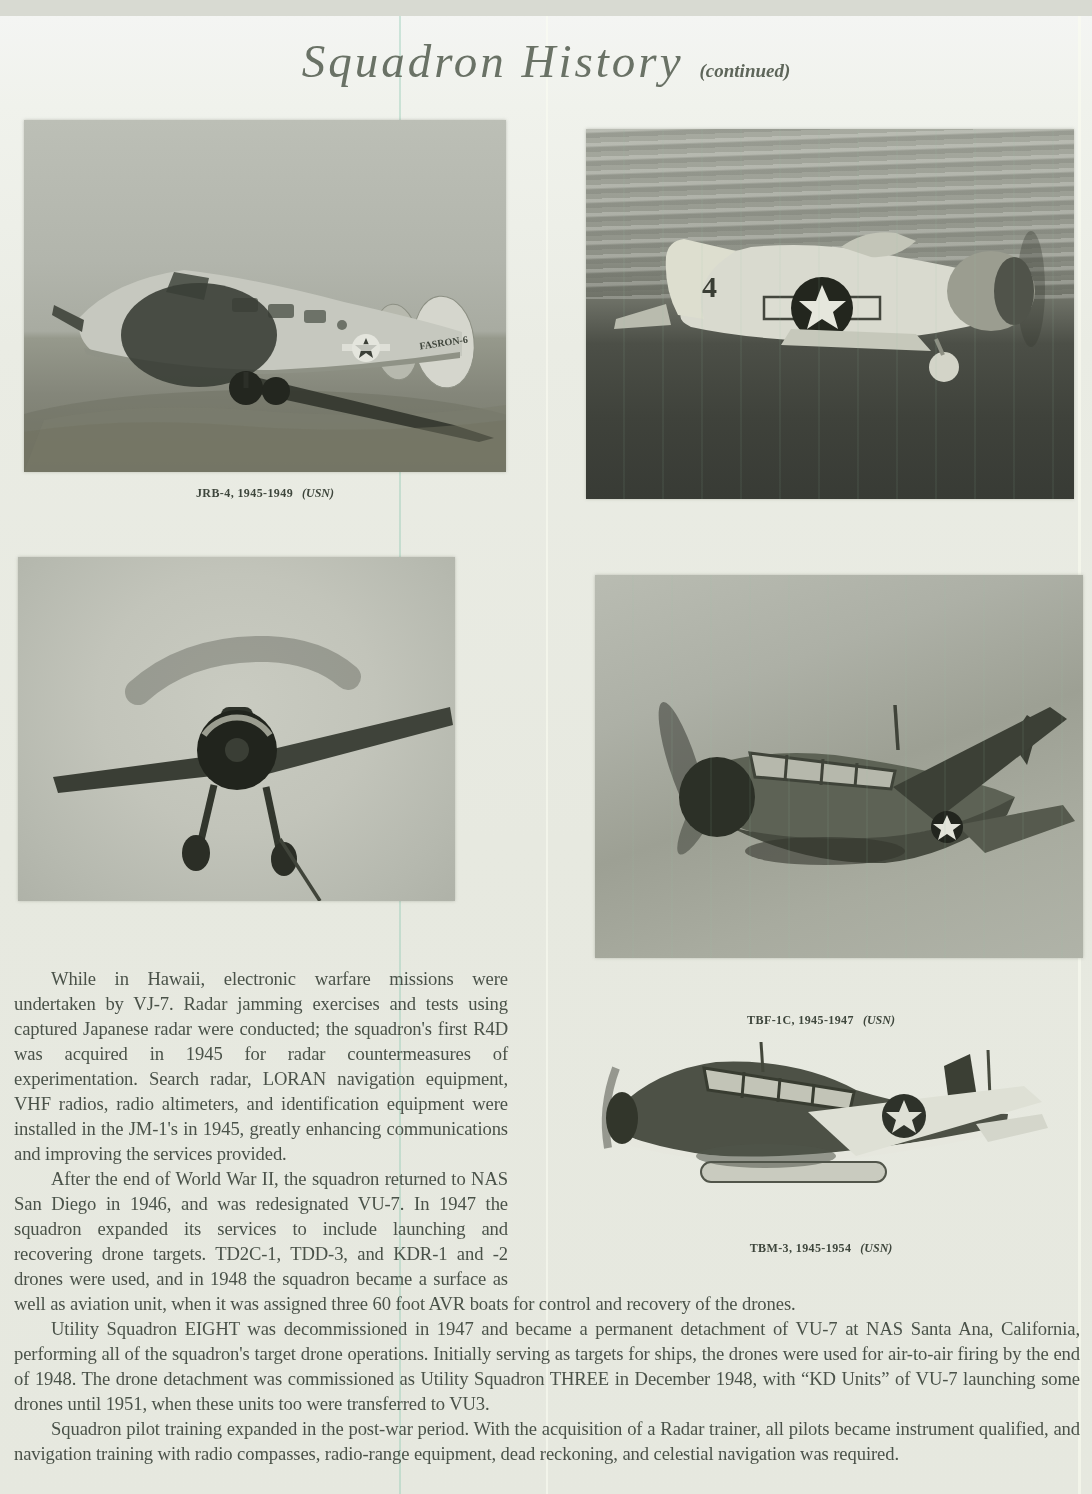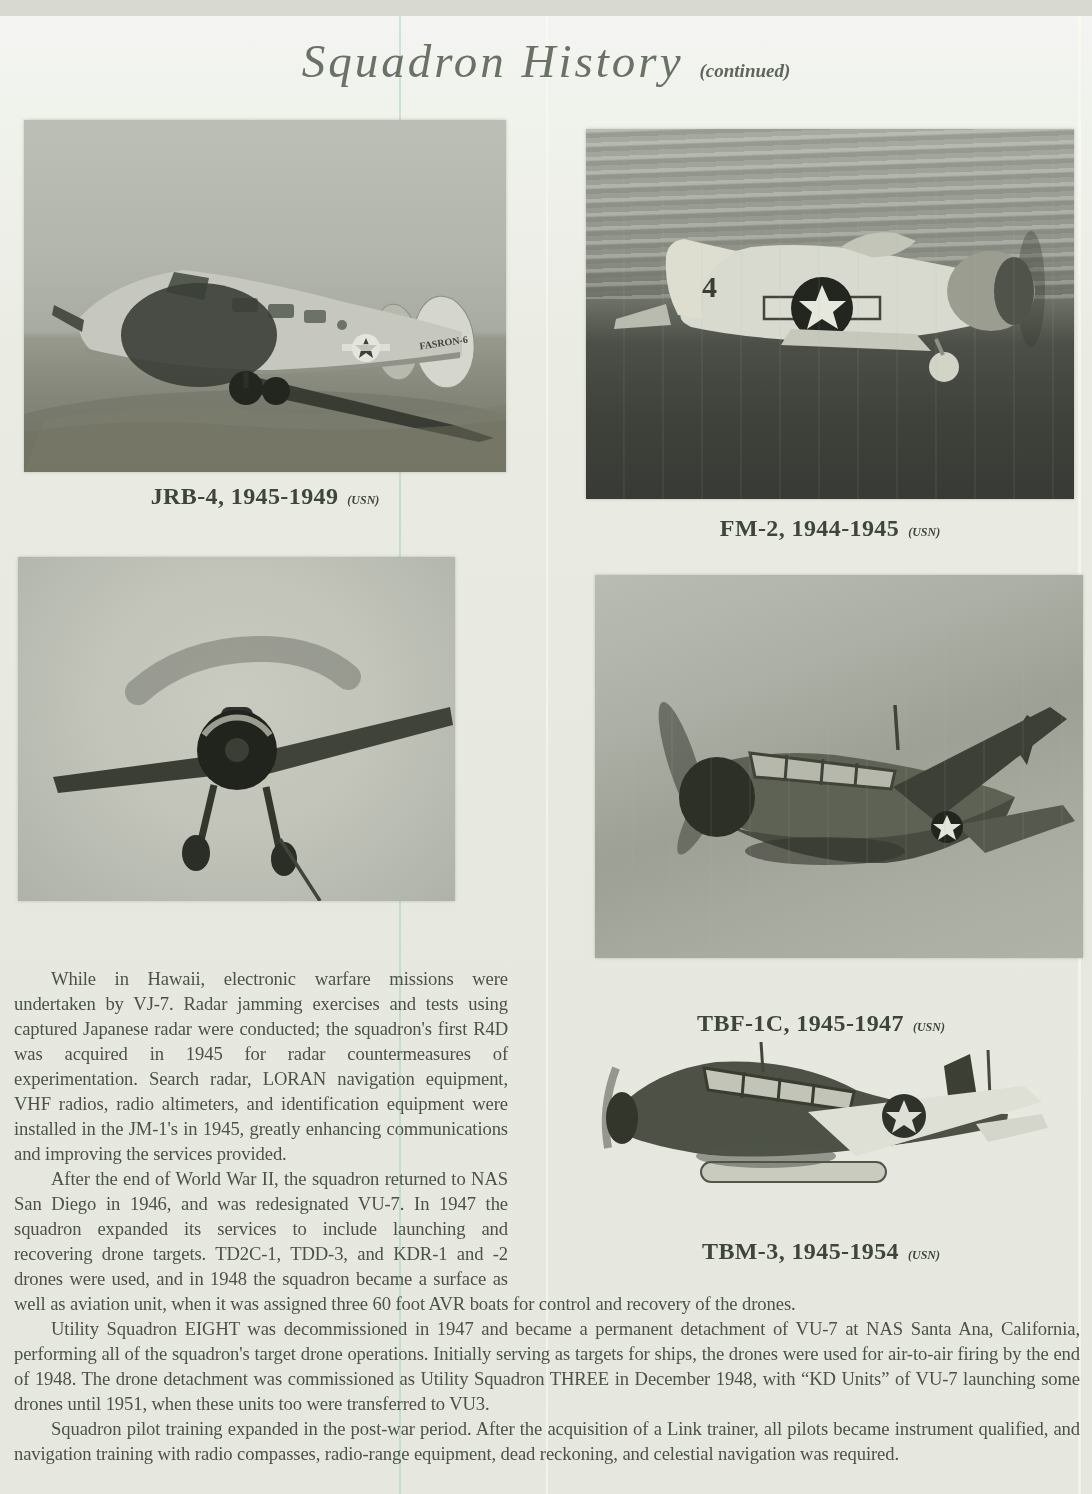--- a/index.html
+++ b/index.html
@@ -28,21 +28,21 @@
     background:linear-gradient(180deg,#a7aaa0 0%,#9b9e94 18%,#8e9187 34%,#6e7167 46%,#4c4f47 58%,#3f423b 78%,#383b35 100%);}
   .photo-fm2 .ripples{position:absolute;left:0;top:0;width:100%;height:46%;
     background:repeating-linear-gradient(178deg,rgba(240,241,235,0.25) 0 3px,rgba(90,93,85,0.18) 5px 9px,transparent 9px 14px);}
   .photo-f6f5{left:18px;top:541px;width:437px;height:344px;
     background:radial-gradient(ellipse at 50% 42%,#c9cbc1 0%,#c2c4ba 45%,#b6b9af 80%,#afb2a8 100%);}
   .photo-tbf1c{left:595px;top:559px;width:488px;height:383px;
     background:linear-gradient(160deg,#b9bcb2 0%,#adb0a6 28%,#9da094 52%,#a8ab9f 74%,#b0b3a8 100%);}
   .photo-tbm3{left:556px;top:1012px;width:492px;height:198px;box-shadow:none;}
 
   .caption{position:absolute;text-align:center;color:#3e463c;white-space:nowrap;}
-  .cap-main{font-weight:bold;font-size:24px;letter-spacing:0.4px;}
+  .cap-main{font-weight:bold;font-size:12px;letter-spacing:0.4px;}
   .cap-credit{font-style:italic;font-weight:bold;font-size:12px;margin-left:5px;}
   .cap-jrb4{left:24px;top:467px;width:482px;}
   .cap-fm2{left:586px;top:499px;width:488px;}
   .cap-f6f5{left:18px;top:901px;width:437px;}
   .cap-tbf1c{left:586px;top:994px;width:470px;}
   .cap-tbm3{left:586px;top:1222px;width:470px;}
 
   .bodytext{position:absolute;left:14px;top:950px;width:1066px;
     font-size:18.6px;line-height:25px;color:#4a5249;text-align:justify;letter-spacing:-0.1px;}
   .bodytext p{margin:0;text-indent:37px;}
@@ -105,24 +105,20 @@
       <ellipse cx="428" cy="162" rx="20" ry="34" fill="#50534a"></ellipse>
       <rect x="178" y="168" width="116" height="22" fill="#dcddd2" stroke="#43463d" stroke-width="2.5"></rect>
       <circle cx="236" cy="179" r="31" fill="#23261e"></circle>
       <path d="M236,156 L243,172 L260,172 L247,183 L252,200 L236,190 L221,200 L226,183 L213,172 L230,172 Z" fill="#e6e7dd"></path>
       <path d="M205,200 L330,205 L345,222 L195,216 Z" fill="#c6c8bb"></path>
       <circle cx="358" cy="238" r="15" fill="#d3d4c8"></circle>
       <line x1="350" y1="210" x2="357" y2="226" stroke="#8e9084" stroke-width="4"></line>
     </svg>
     <div class="grain"></div>
   </div>
-  <div class="caption cap-fm2">
-    <span class="cap-main">FM-2, 1944-1945</span>
-    <span class="cap-credit">(USN)</span>
-  </div>
 
   <div class="photo photo-f6f5">
     <svg viewBox="0 0 437 344">
       <path d="M120,135 Q170,90 250,92 Q300,94 330,120" stroke="rgba(72,75,66,0.35)" stroke-width="26" fill="none" stroke-linecap="round"></path>
       <path d="M35,220 L200,198 L204,218 L40,236 Z" fill="#3a3e35"></path>
       <path d="M238,196 L432,150 L435,168 L246,218 Z" fill="#3f433a"></path>
       <rect x="203" y="150" width="32" height="38" rx="8" fill="#2e322a"></rect>
       <circle cx="219" cy="193" r="40" fill="#21241d"></circle>
       <path d="M186,178 A40 40 0 0 1 252,178" stroke="#9b9d90" stroke-width="6" fill="none"></path>
       <circle cx="219" cy="193" r="12" fill="#3a3e35"></circle>
@@ -184,16 +180,16 @@
   <div class="caption cap-tbm3">
     <span class="cap-main">TBM-3, 1945-1954</span>
     <span class="cap-credit">(USN)</span>
   </div>
 
   <div class="bodytext">
     <div class="float-spacer"></div>
     <p>While in Hawaii, electronic warfare missions were undertaken by VJ-7. Radar jamming exercises and tests using captured Japanese radar were conducted; the squadron's first R4D was acquired in 1945 for radar countermeasures of experimentation. Search radar, LORAN navigation equipment, VHF radios, radio altimeters, and identification equipment were installed in the JM-1's in 1945, greatly enhancing communications and improving the services provided.</p>
     <p>After the end of World War II, the squadron returned to NAS San Diego in 1946, and was redesignated VU-7. In 1947 the squadron expanded its services to include launching and recovering drone targets. TD2C-1, TDD-3, and KDR-1 and -2 drones were used, and in 1948 the squadron became a surface as well as aviation unit, when it was assigned three 60 foot AVR boats for control and recovery of the drones.</p>
     <p>Utility Squadron EIGHT was decommissioned in 1947 and became a permanent detachment of VU-7 at NAS Santa Ana, California, performing all of the squadron's target drone operations. Initially serving as targets for ships, the drones were used for air-to-air firing by the end of 1948. The drone detachment was commissioned as Utility Squadron THREE in December 1948, with “KD Units” of VU-7 launching some drones until 1951, when these units too were transferred to VU3.</p>
-    <p>Squadron pilot training expanded in the post-war period. After the acquisition of a Link trainer, all pilots became instrument qualified, and navigation training with radio compasses, radio-range equipment, dead reckoning, and celestial navigation was required.</p>
+    <p>Squadron pilot training expanded in the post-war period. With the acquisition of a Radar trainer, all pilots became instrument qualified, and navigation training with radio compasses, radio-range equipment, dead reckoning, and celestial navigation was required.</p>
   </div>
 
 </div>
 
 </body></html>

